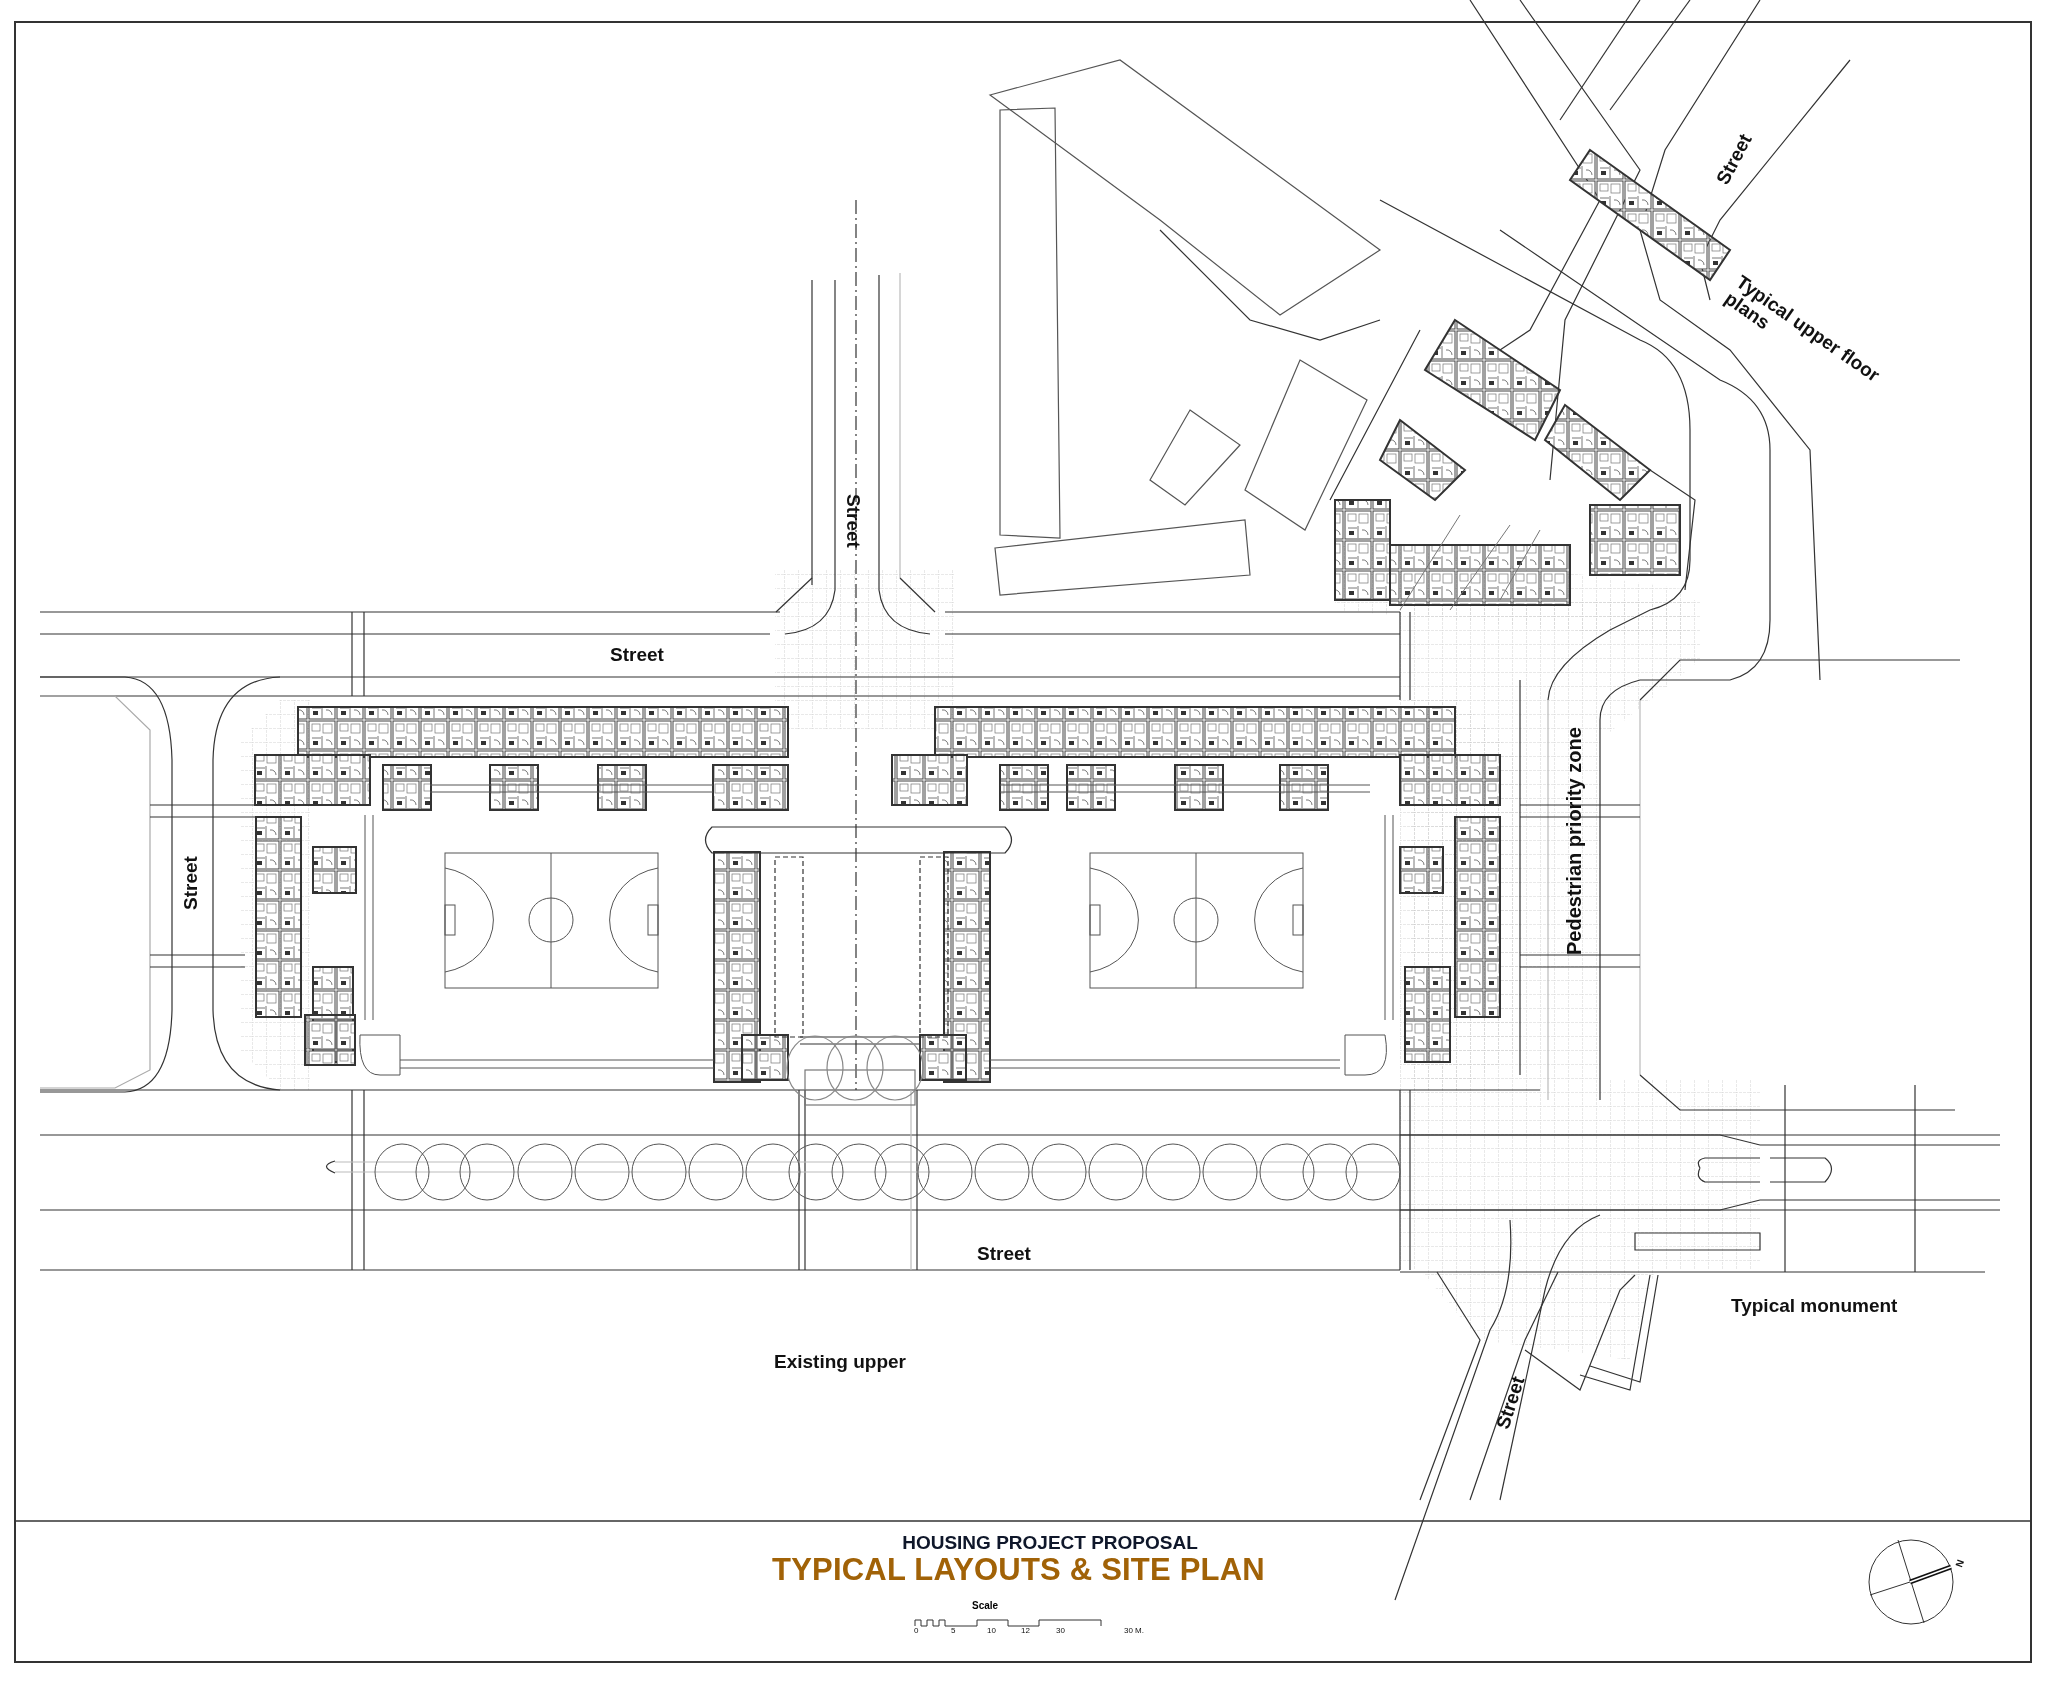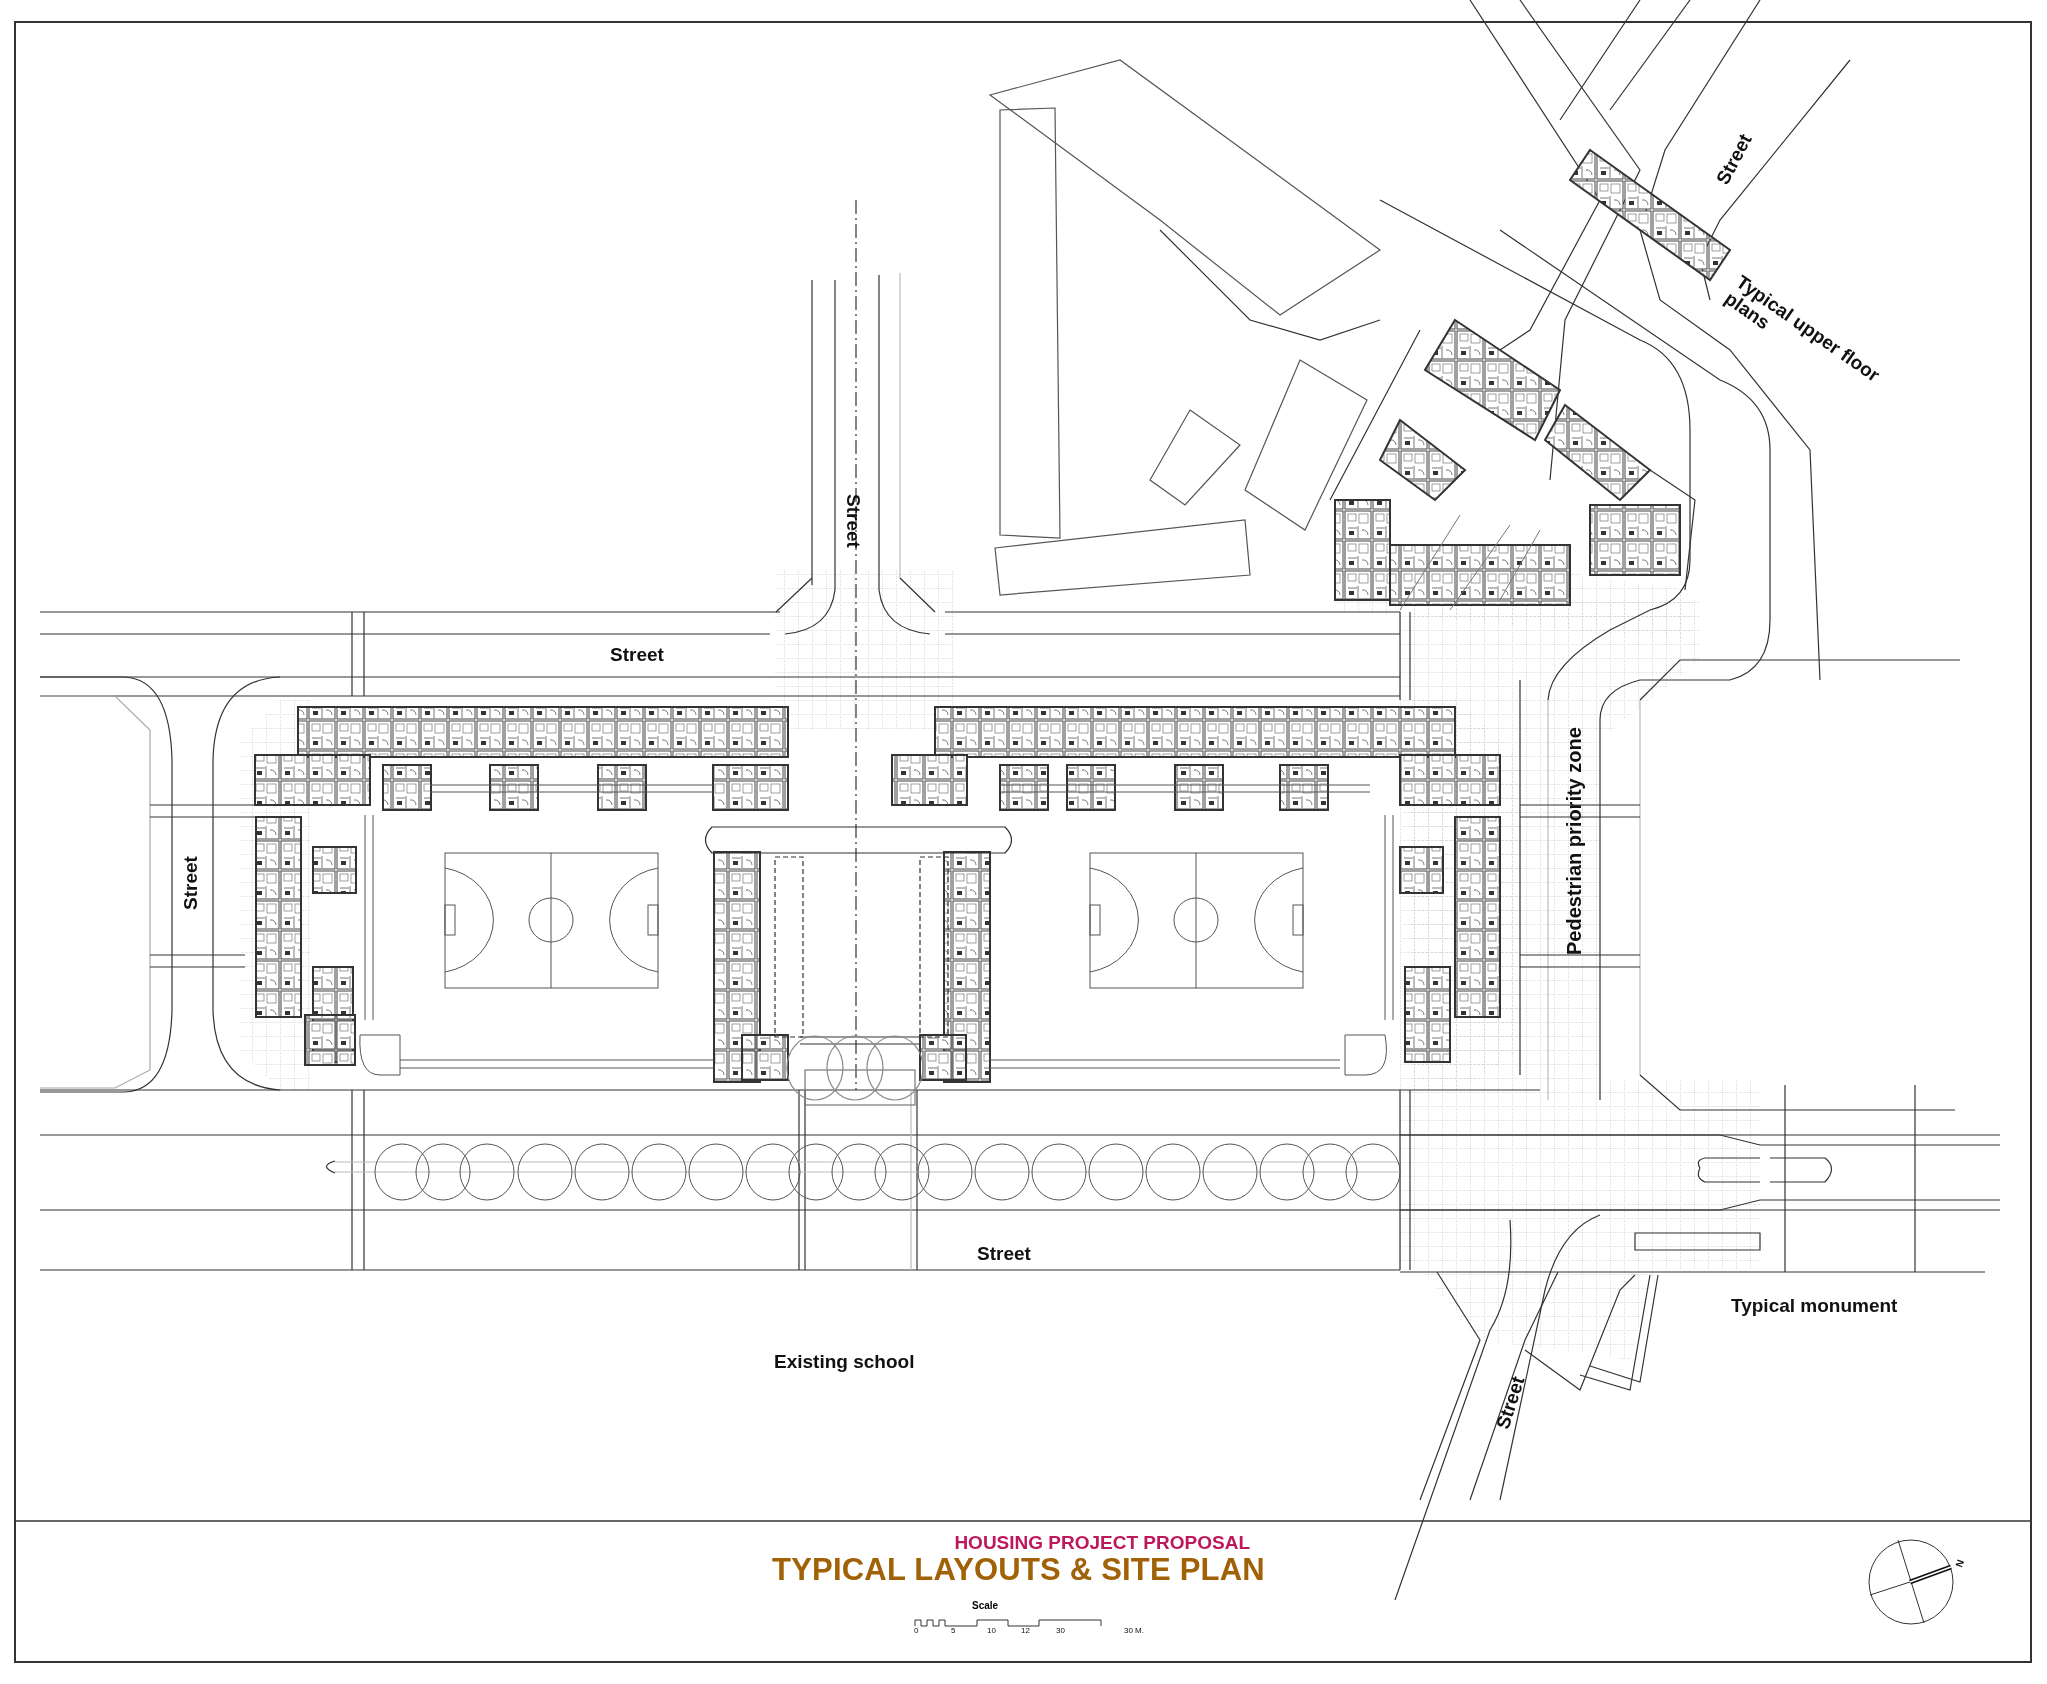--- a/index.html
+++ b/index.html
@@ -1,20 +1,20 @@
 <!DOCTYPE html>
 <html><head>
 <meta charset="utf-8">
 <style>
   html, body { margin:0; padding:0; background:#ffffff; }
   body { width:2047px; height:1684px; position:relative; overflow:hidden; font-family:"Liberation Sans", sans-serif; }
   #sheet { position:absolute; left:0; top:0; width:2047px; height:1684px; }
   .lbl { position:absolute; font-family:"Liberation Sans", sans-serif; font-weight:bold; color:#111; white-space:nowrap; }
   .lbl-md { font-size:19px; }
-  #title-sub { top:1532px; left:850px; width:400px; text-align:right; font-size:19px; font-weight:bold; color:#be185d; position:absolute; }
+  #title-sub { top:1532px; left:850px; width:400px; text-align:center; font-size:19px; font-weight:bold; color:#0f172a; position:absolute; }
   #title-main { top:1552px; left:772px; font-size:31px; font-weight:bold; color:#a16207; position:absolute; letter-spacing:0.2px; }
   #scale-label { top:1600px; left:972px; font-size:10px; font-weight:bold; position:absolute; }
   .tick { position:absolute; top:1626px; font-size:8px; color:#111; }
 </style>
 </head>
 <body>
 
 <svg id="sheet" viewBox="0 0 2047 1684" xmlns="http://www.w3.org/2000/svg">
   <defs>
     <pattern id="pave" width="14" height="14" patternUnits="userSpaceOnUse">
@@ -263,21 +263,21 @@
 <div class="lbl lbl-md" style="left:818px;top:494px;transform:rotate(90deg);transform-origin:left top;left:864px;">Street</div>
 <div class="lbl lbl-md" style="left:610px;top:644px;">Street</div>
 <div class="lbl lbl-md" style="left:180px;top:910px;transform:rotate(-90deg);transform-origin:left top;">Street</div>
 <div class="lbl lbl-md" style="left:977px;top:1243px;">Street</div>
 <div class="lbl lbl-md" style="left:1712px;top:178px;transform:rotate(-62deg);transform-origin:left top;">Street</div>
 <div class="lbl lbl-md" style="left:1492px;top:1425px;transform:rotate(-72deg);transform-origin:left top;">Street</div>
 <div class="lbl" style="font-size:20px;left:1563px;top:955px;transform:rotate(-90deg);transform-origin:left top;">Pedestrian priority zone</div>
 <div class="lbl" style="font-size:19px;left:1744px;top:272px;transform:rotate(35deg);transform-origin:left top;line-height:20px;white-space:normal;width:190px;">
   <span>Typical upper floor plans</span>
 </div>
-<div class="lbl lbl-md" style="left:774px;top:1351px;">Existing school</div>
+<div class="lbl lbl-md" style="left:774px;top:1351px;">Existing upper</div>
 <div class="lbl lbl-md" style="left:1731px;top:1295px;">Typical monument</div>
 
 <div id="title-sub">HOUSING PROJECT PROPOSAL</div>
 <div id="title-main">TYPICAL LAYOUTS &amp; SITE PLAN</div>
 <div id="scale-label">Scale</div>
 <div class="tick" style="left:914px;">0</div>
 <div class="tick" style="left:951px;">5</div>
 <div class="tick" style="left:987px;">10</div>
 <div class="tick" style="left:1021px;">12</div>
 <div class="tick" style="left:1056px;">30</div>

